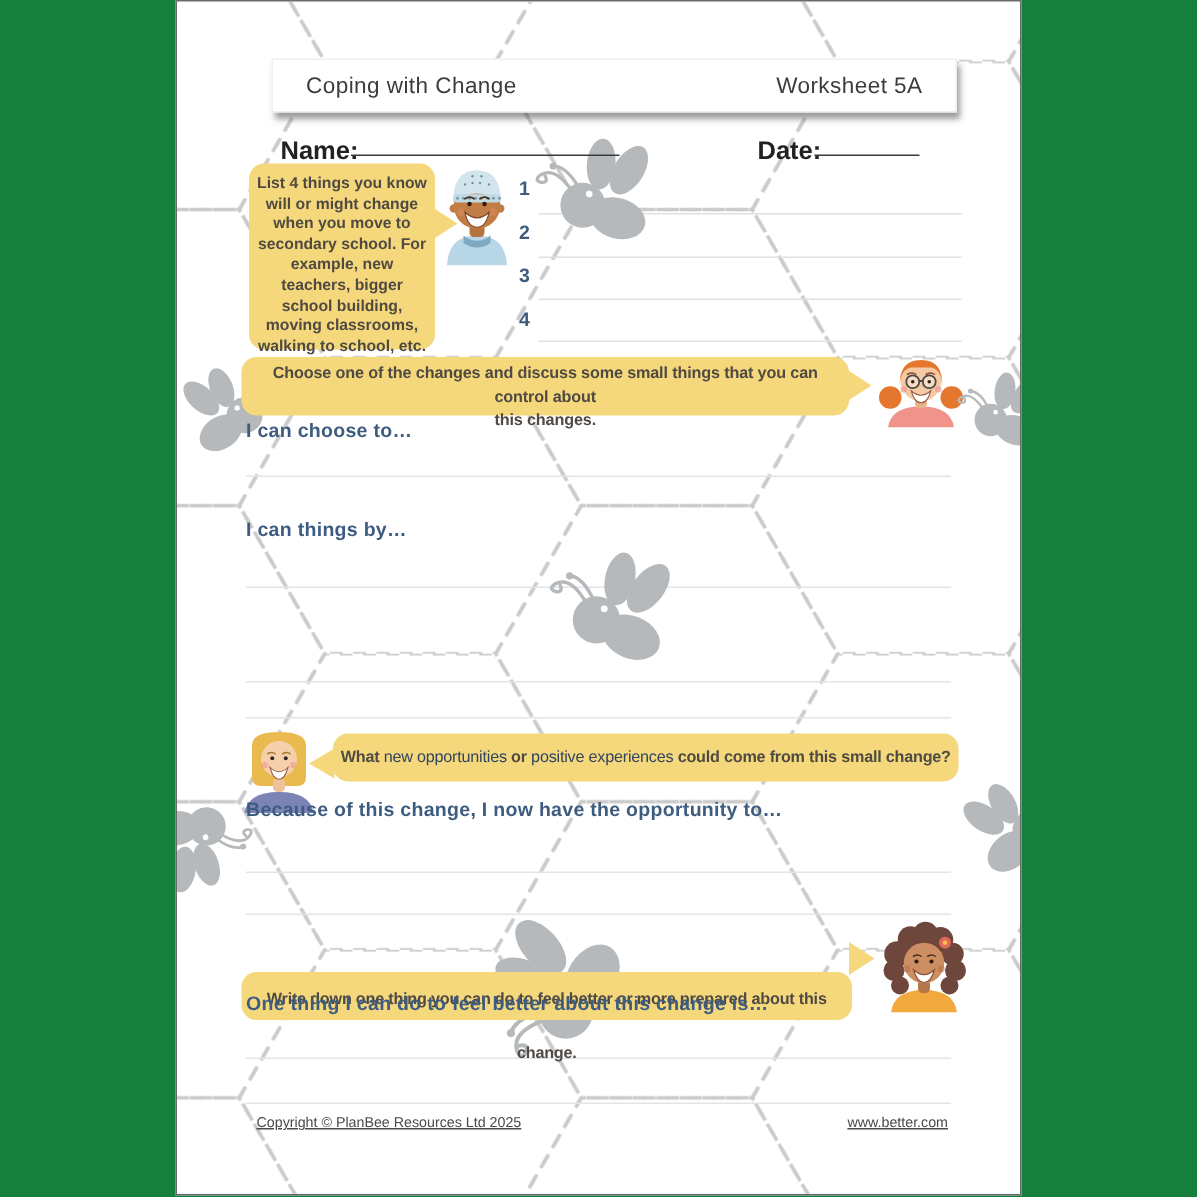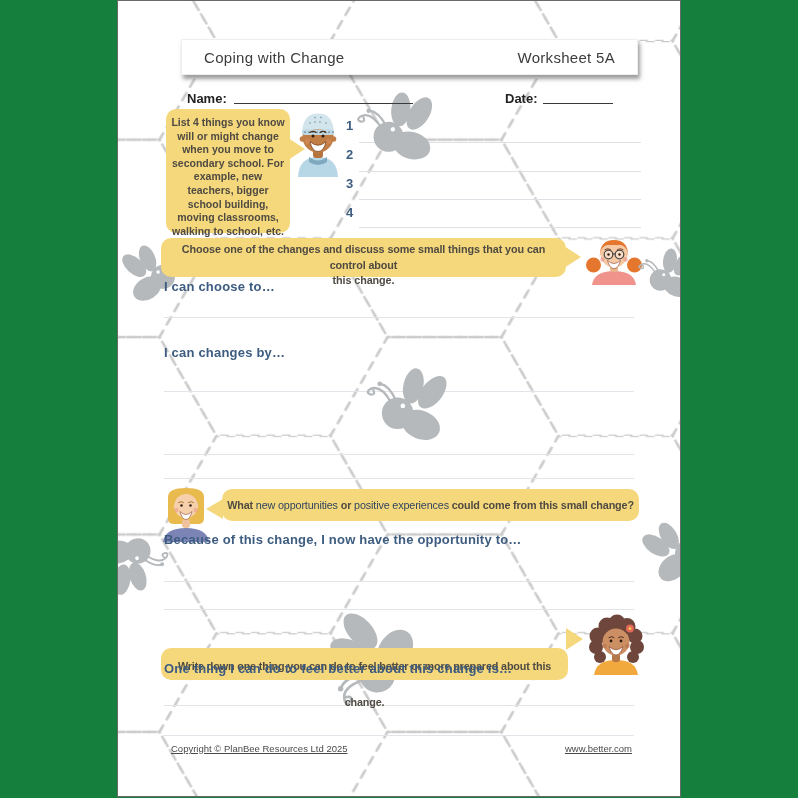--- a/index.html
+++ b/index.html
@@ -8,21 +8,21 @@
   .page { position:absolute; left:117px; top:0; width:564px; height:797px;
           border:1px solid #6a6a6a; background:#fff; overflow:hidden; }
   .hexbg { position:absolute; left:0; top:0; z-index:0; }
 
   
   .header-bar { position:absolute; left:63px; top:38px; width:457px; height:36px; z-index:3;
     background:#fff; border:1px solid #efefef; box-shadow:2px 4px 4px rgba(60,60,60,.5);
     display:flex; justify-content:space-between; align-items:center; padding:0 22px;
     font-size:15px; color:#3c3c3c; letter-spacing:.3px; }
 
-  .lbl { position:absolute; z-index:4; font-weight:bold; font-size:13px; color:#222; }
+  .lbl { position:absolute; z-index:4; font-weight:bold; font-size:17px; color:#222; }
   .uline { position:absolute; z-index:4; border-bottom:1.4px solid #3a3a3a; height:13px; }
 
   .bubble { position:absolute; z-index:3; background:#f5d87c; border-radius:10px; color:#4f4a42; }
   .intro-bubble { left:48px; top:108px; width:124px; height:124px; padding:7px 5px;
     font-size:10.5px; line-height:13.6px; font-weight:600; text-align:center; }
   .tail-r { position:absolute; z-index:3; width:0; height:0;
     border-top:11px solid transparent; border-bottom:11px solid transparent; border-left:17px solid #f5d87c; }
   .tail-l { position:absolute; z-index:3; width:0; height:0;
     border-top:10px solid transparent; border-bottom:10px solid transparent; border-right:17px solid #f5d87c; }
 
@@ -162,21 +162,21 @@
       <path d="M20 36.5 Q28 44 36 36.5 Q34 46.5 28 46.5 Q22 46.5 20 36.5 Z" fill="#ffffff" stroke="#7d4526" stroke-width="0.8"></path>
     </svg>
 
     <div class="num" style="top:117px">1</div>
     <div class="num" style="top:146px">2</div>
     <div class="num" style="top:175px">3</div>
     <div class="num" style="top:204px">4</div>
 
     <div class="bubble banner banner2">
       <span style="display:block">Choose one of the changes and discuss some small things that you can control about</span>
-      <span style="display:block">this change.</span>
+      <span style="display:block">this changes.</span>
     </div>
     <div class="tail-r" style="left:446px;top:245px"></div>
 
     <svg class="char" style="left:468px;top:228px" width="56" height="56" viewBox="0 0 56 56">
       <circle cx="7.5" cy="36" r="7.5" fill="#e5762d"></circle>
         <circle cx="48.5" cy="36" r="7.5" fill="#e5762d"></circle>
       <path d="M6 56 Q8 42 28 42 Q48 42 50 56 Z" fill="#f0938b"></path>
       <rect x="24" y="34" width="8" height="9" rx="3" fill="#eab289"></rect>
       <circle cx="28" cy="25" r="13.5" fill="#f4c9a4"></circle>
       <path d="M14 30 Q12.5 11 28 11 Q43.5 11 42 30 Q42.5 18 35 16 L21 16 Q13.5 18 14 30 Z" fill="#e5762d"></path>
@@ -189,21 +189,21 @@
         <circle cx="33.5" cy="25.5" r="1.2" fill="#30201a"></circle>
       <circle cx="16.5" cy="30.5" r="2.2" fill="#eb9a92" opacity="0.7"></circle>
         <circle cx="39.5" cy="30.5" r="2.2" fill="#eb9a92" opacity="0.7"></circle>
       <path d="M21.5 31.5 Q28 37.5 34.5 31.5 Q32.5 39.5 28 39.5 Q23.5 39.5 21.5 31.5 Z" fill="#ffffff" stroke="#9c5a4a" stroke-width="0.7"></path>
     </svg>
     <svg class="bee bee-top2" style="left:498px;top:230px;transform:scale(0.72) rotate(-4deg)">
         <use href="#bee"></use>
       </svg>
 
     <div class="prompt" style="top:278px">I can choose to…</div>
-    <div class="prompt" style="top:344px">I can changes by…</div>
+    <div class="prompt" style="top:344px">I can things by…</div>
 
     <svg class="char" style="left:39px;top:481px" width="58" height="60" viewBox="0 0 58 60">
       <path d="M11 15 Q11 6 29 6 Q47 6 47 15 L47 36 Q47 42 41 42 L17 42 Q11 42 11 36 Z" fill="#e9ba4e"></path>
       <path d="M6 60 Q8 46 29 46 Q50 46 52 60 Z" fill="#7b84b5"></path>
       <rect x="25" y="37" width="8" height="9" rx="3" fill="#f0c29c"></rect>
       <circle cx="29" cy="24" r="12" fill="#f6d0ad"></circle>
       <path d="M17 22 Q16 8 29 8 Q42 8 41 22 Q38 11.5 29 11 Q20 11.5 17 22 Z" fill="#e9ba4e"></path>
       <path d="M21.5 20.5 q2.8 -1.8 5 0" stroke="#a5762c" stroke-width="1" fill="none" stroke-linecap="round"></path>
       <path d="M31.5 20.5 q2.8 -1.8 5 0" stroke="#a5762c" stroke-width="1" fill="none" stroke-linecap="round"></path>
       <circle cx="24.5" cy="23.5" r="1.3" fill="#33241c"></circle>

